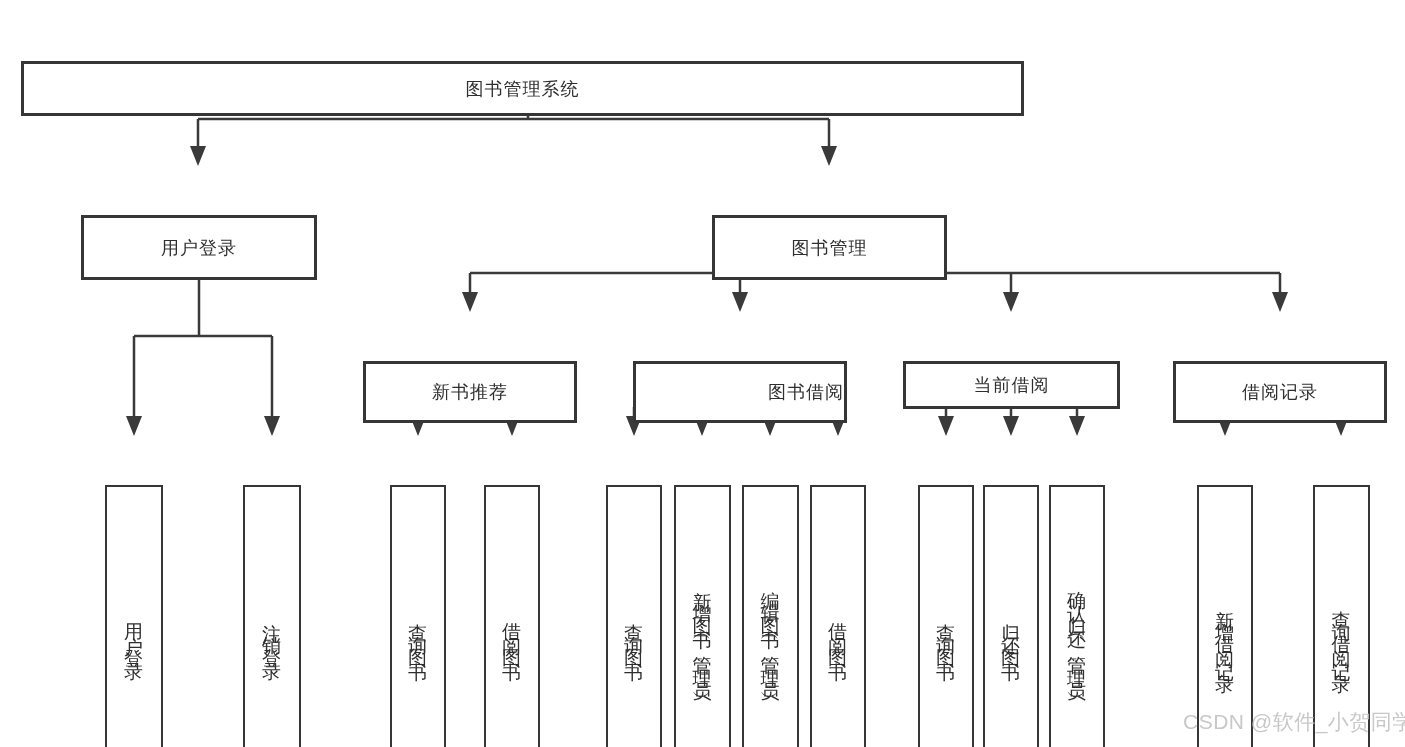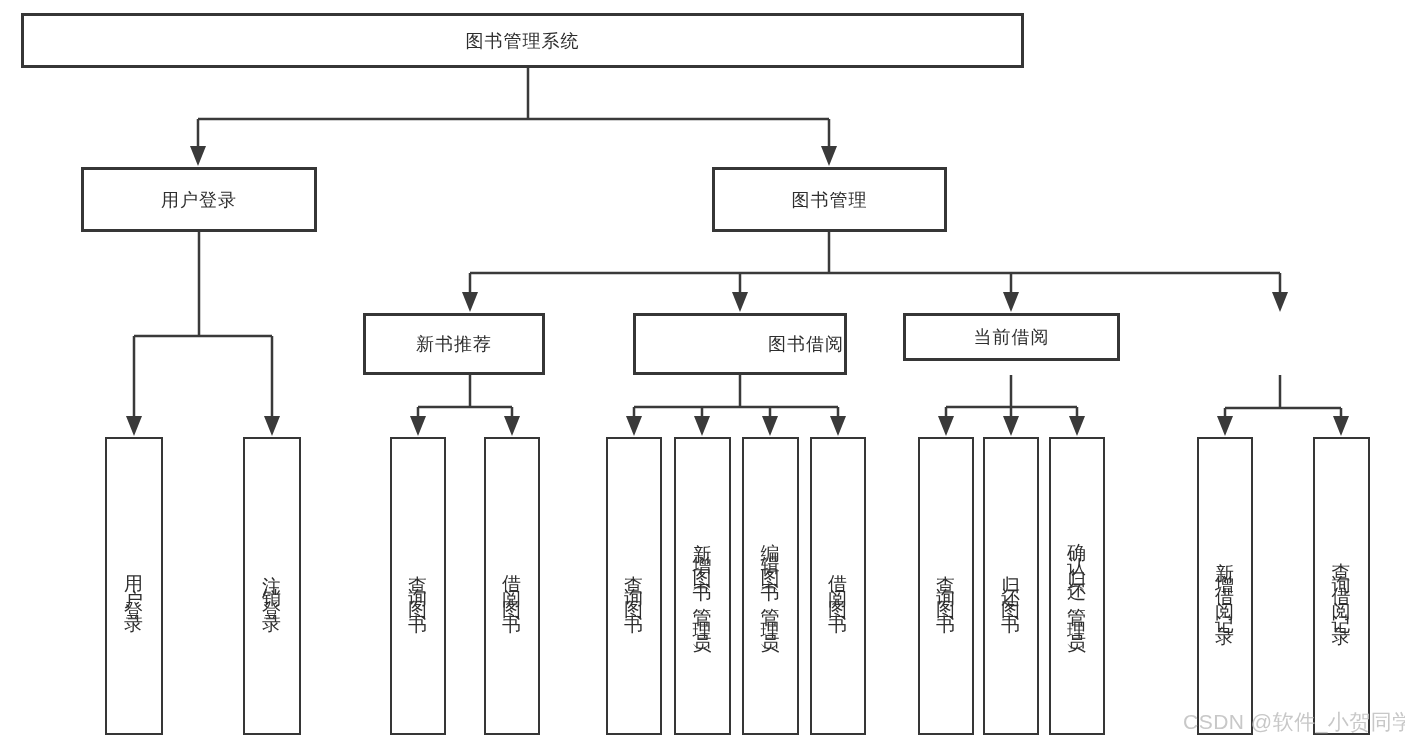--- a/index.html
+++ b/index.html
@@ -37,20 +37,21 @@
   }
   .box{
     position:absolute;
     box-sizing:border-box;
     background:var(--background);
     border:3px solid var(--border);
     display:flex;
     align-items:center;
     justify-content:center;
     color:var(--text);
+    margin-top:48px;
   }
   .box-h span{
     font-size:18px;
     letter-spacing:1px;
     white-space:nowrap;
     color:var(--text);
   }
   .box-v{
     border-width:2.5px;
   }
@@ -121,28 +122,31 @@
     <span>图书管理系统</span>
   </div>
 
   <div class="box box-h" style="left:81px;top:167px;width:236px;height:65px;">
     <span>用户登录</span>
   </div>
   <div class="box box-h" style="left:712px;top:167px;width:235px;height:65px;text-align:right;">
     <span>图书管理</span>
   </div>
 
-  <div class="box box-h" style="left:363px;top:313px;width:182px;height:62px;">
+  <div class="box box-h" style="left:363px;top:313px;width:214px;height:62px;">
     <span>新书推荐</span>
   </div>
   <div class="box box-h" style="left:633px;top:313px;width:214px;height:62px;justify-content:flex-end;">
     <span>图书借阅</span>
   </div>
   <div class="box box-h" style="left:903px;top:313px;width:217px;height:48px;">
     <span>当前借阅</span>
+  </div>
+  <div class="box box-h" style="left:1173px;top:313px;width:214px;height:62px;">
+    <span>借阅记录</span>
   </div>
 
   <div class="box box-v" style="left:105px;top:437px;width:58px;height:298px;">
     <span>用户登录</span>
   </div>
   <div class="box box-v" style="left:243px;top:437px;width:58px;height:298px;">
     <span>注销登录</span>
   </div>
 
   <div class="box box-v" style="left:390px;top:437px;width:56px;height:298px;">

